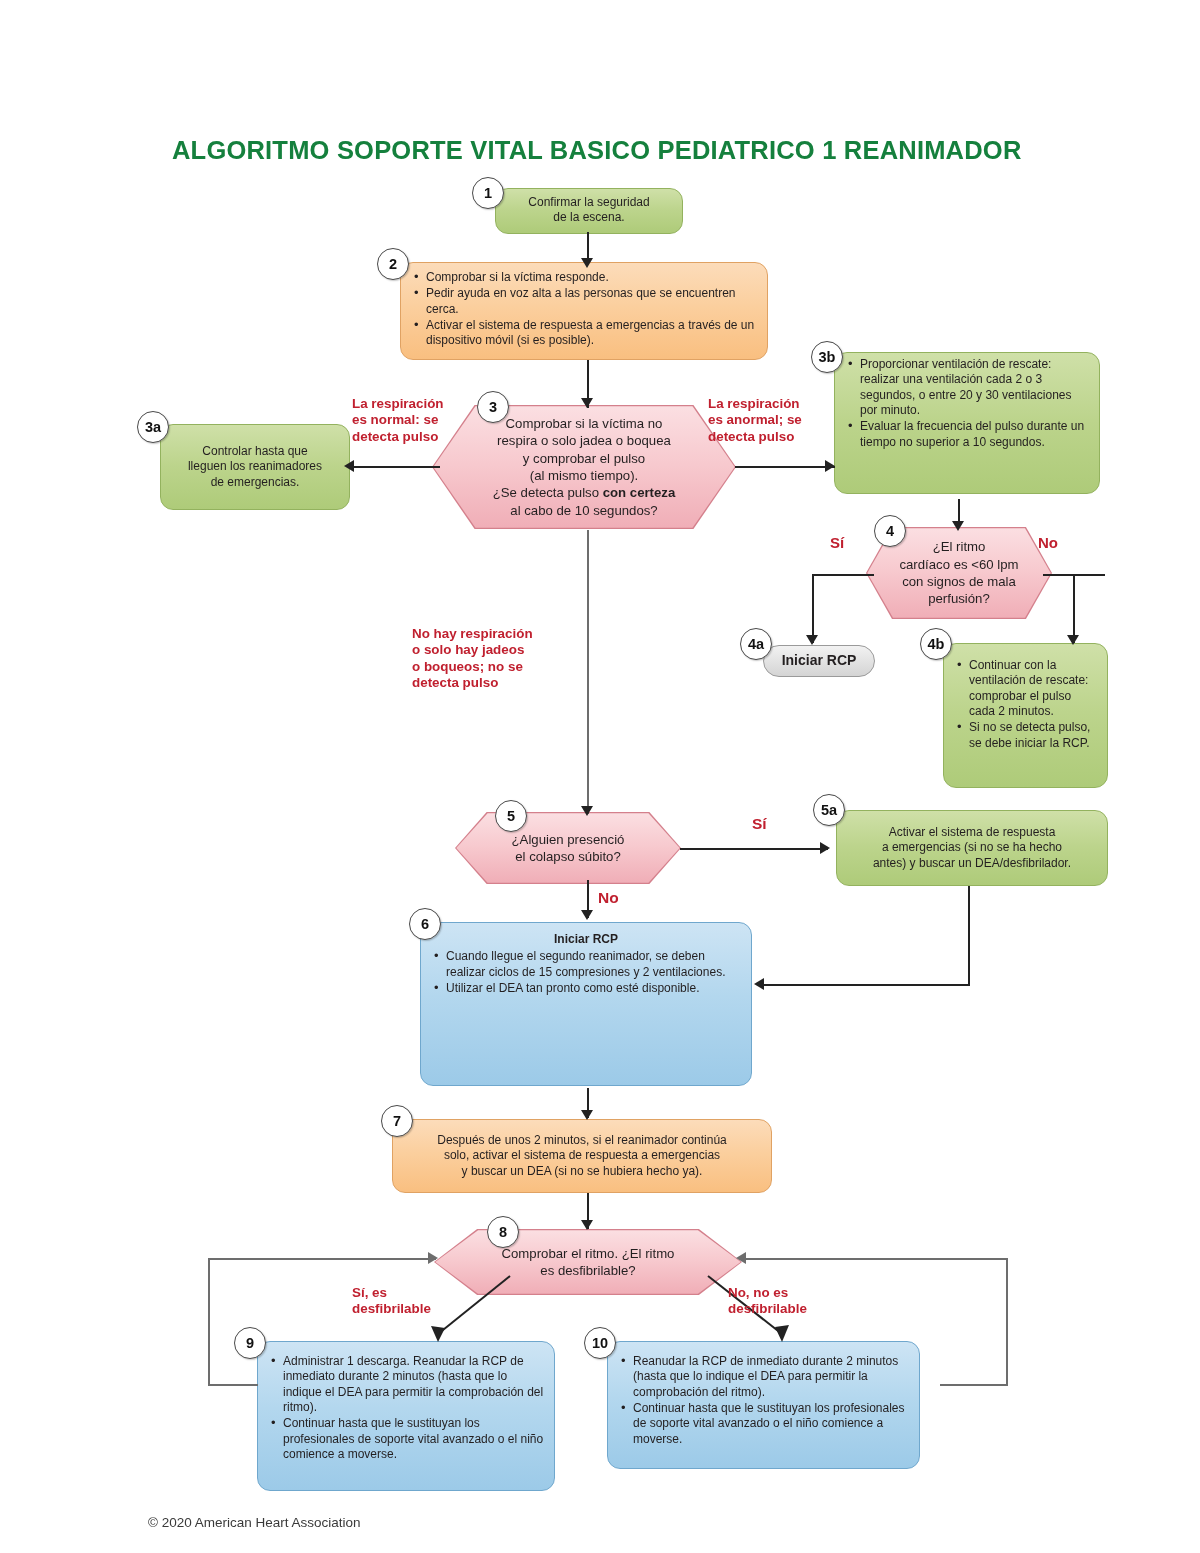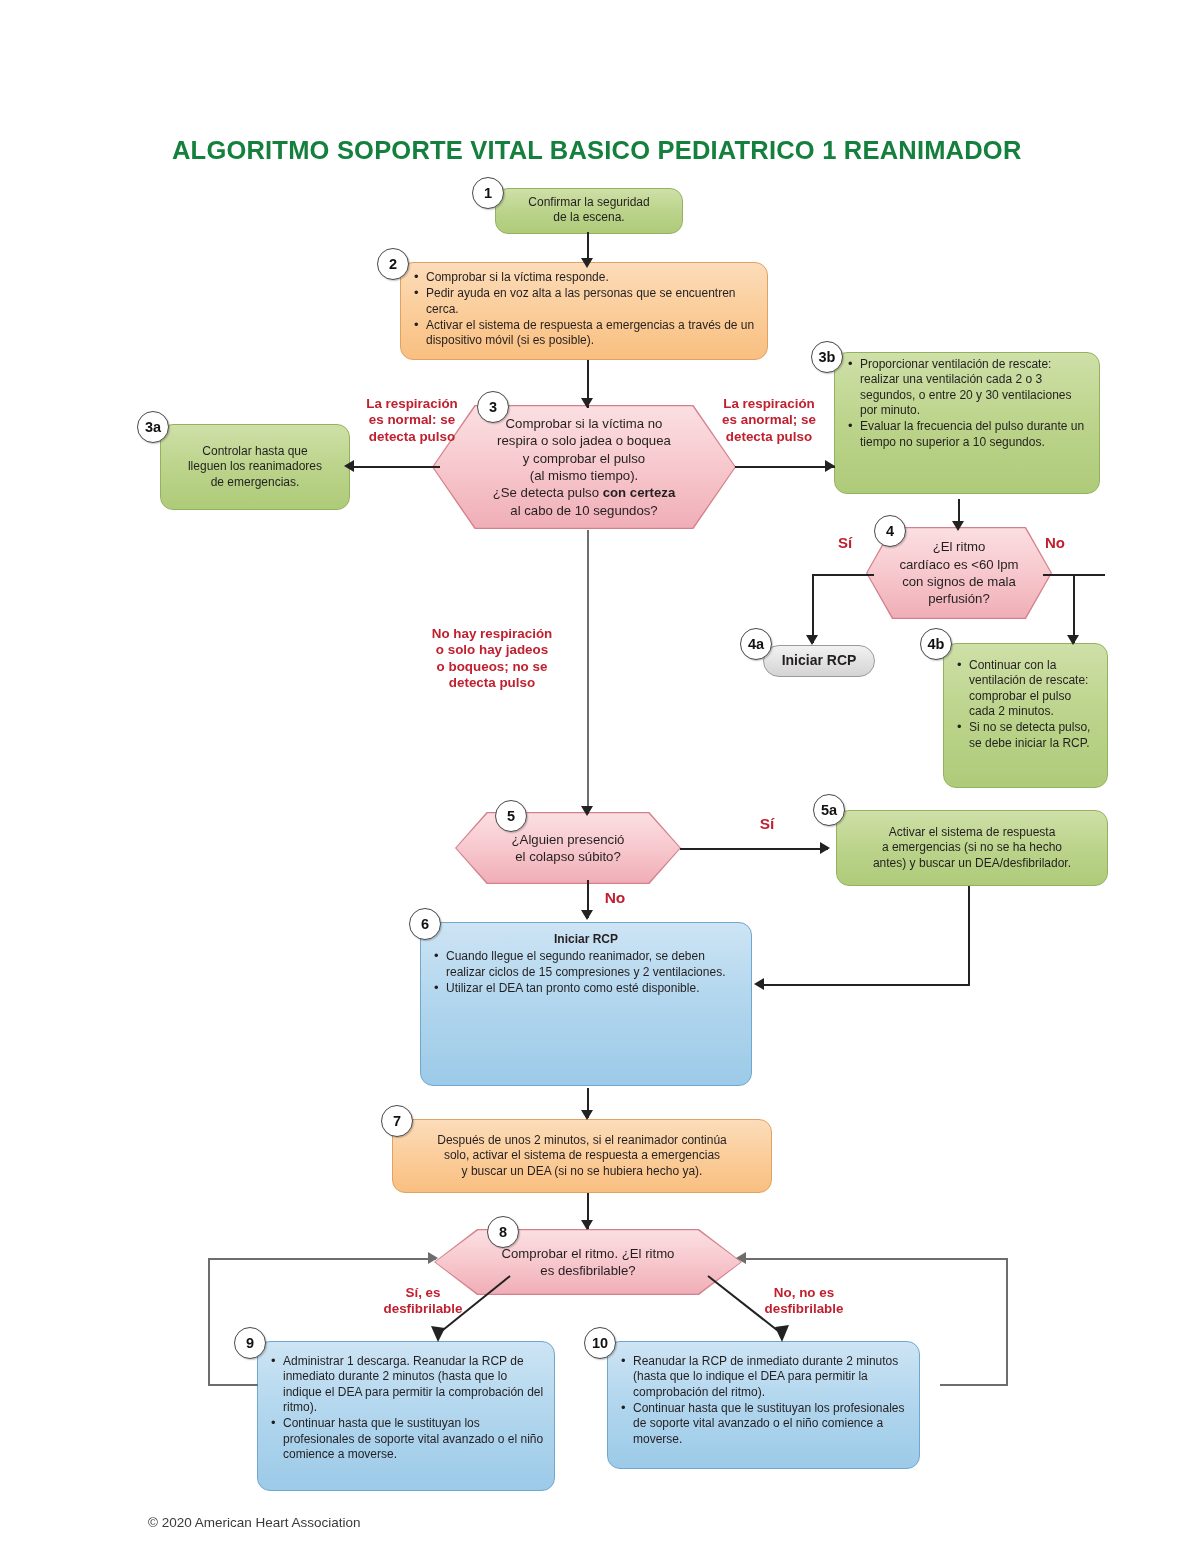--- a/index.html
+++ b/index.html
@@ -135,21 +135,21 @@
     box-shadow: 1px 1px 1.5px rgba(0,0,0,.22);
   }
 
   
   .rlabel {
     position: absolute;
     color: #c0202f;
     font-weight: bold;
     font-size: 13.4px;
     line-height: 1.22;
-    text-align: center;
+    text-align: left;
     z-index: 5;
   }
 
   
   .ln {
     position: absolute;
     background: #222;
     z-index: 1;
   }
   .ln.grey { background: #6d6d6d; }

